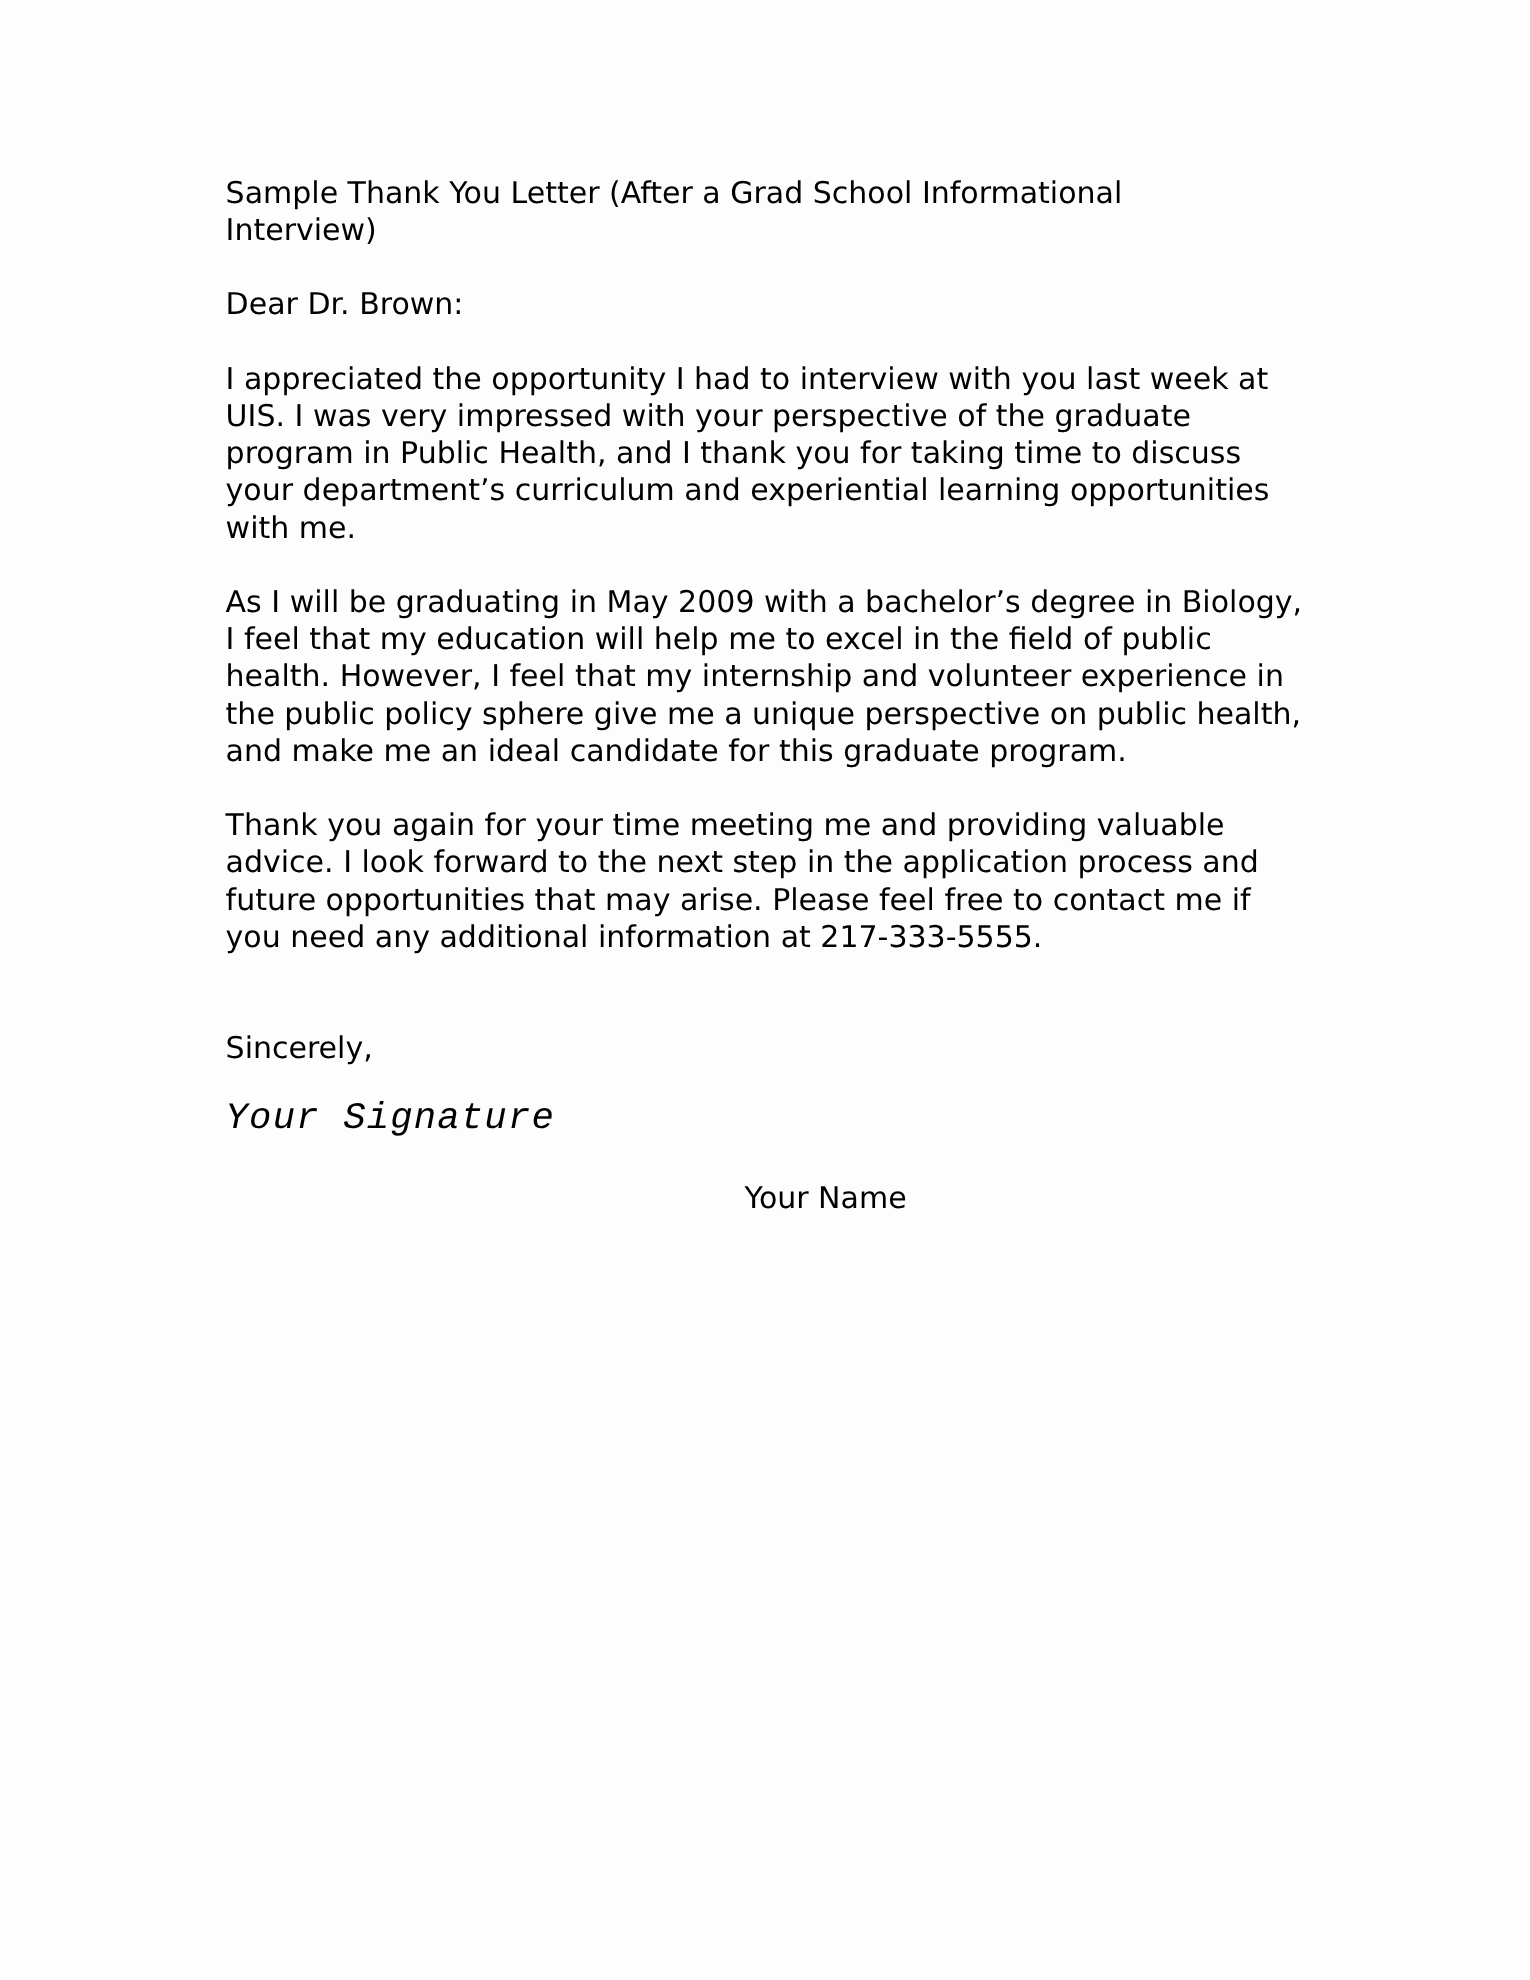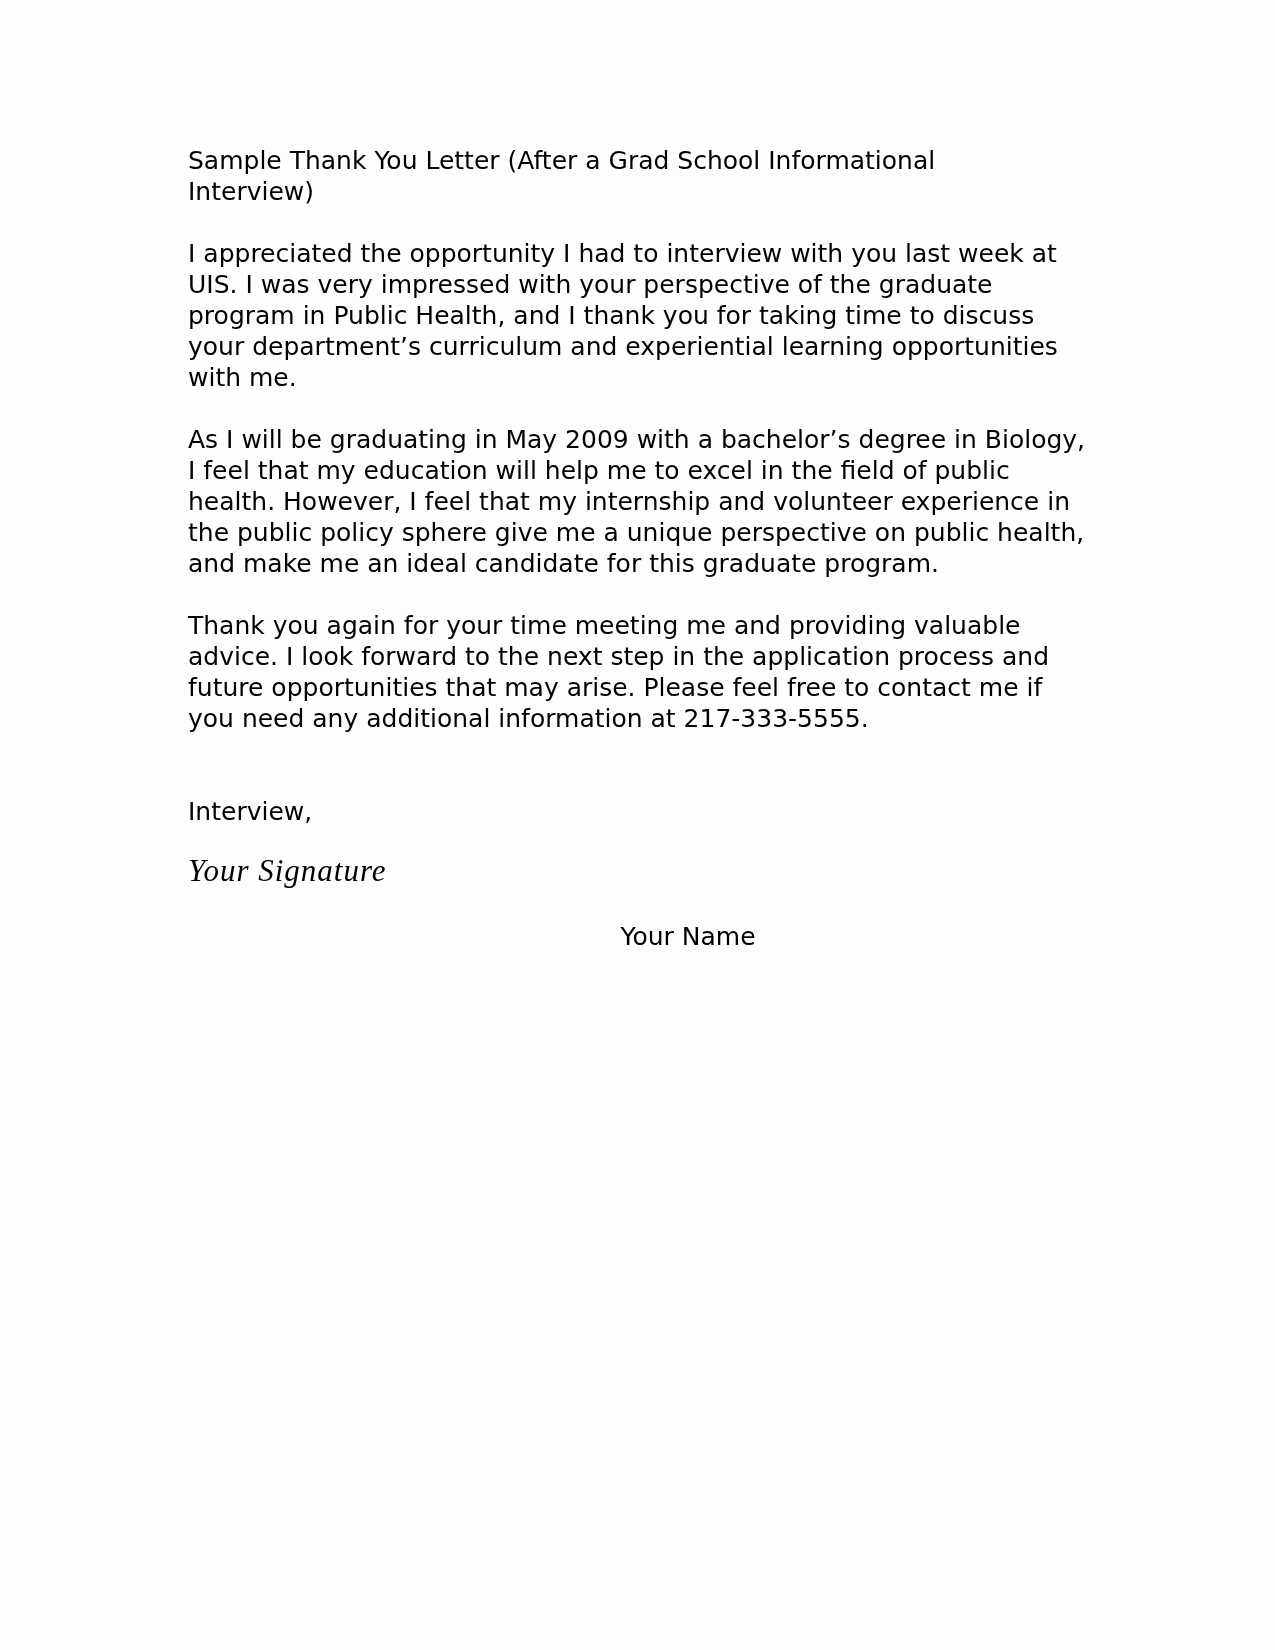--- a/index.html
+++ b/index.html
@@ -35,54 +35,55 @@
     margin-bottom: 31px;
   }
   .para {
     margin-bottom: 31px;
   }
   .closing {
     margin-top: 62px;
   }
   .signature {
     margin-top: 24px;
-    font-family: Liberation Serif, serif;
+    font-family: Liberation Mono, monospace;
     font-style: italic;
     font-size: 31px;
     line-height: 40px;
     letter-spacing: 1px;
   }
   .name {
     margin-top: 30px;
     text-align: center;
   }
 </style>
 </head>
 <body>
 
 <div class="page">
   <div class="letter-block title">Sample Thank You Letter (After a Grad School Informational
 Interview)</div>
 
+  <div class="letter-block salutation">Dear Dr. Brown:</div>
 
   <div class="letter-block para">I appreciated the opportunity I had to interview with you last week at
 UIS. I was very impressed with your perspective of the graduate
 program in Public Health, and I thank you for taking time to discuss
 your department’s curriculum and experiential learning opportunities
 with me.</div>
 
   <div class="letter-block para">As I will be graduating in May 2009 with a bachelor’s degree in Biology,
 I feel that my education will help me to excel in the field of public
 health. However, I feel that my internship and volunteer experience in
 the public policy sphere give me a unique perspective on public health,
 and make me an ideal candidate for this graduate program.</div>
 
   <div class="letter-block para">Thank you again for your time meeting me and providing valuable
 advice. I look forward to the next step in the application process and
 future opportunities that may arise. Please feel free to contact me if
 you need any additional information at 217-333-5555.</div>
 
-  <div class="letter-block closing">Interview,</div>
+  <div class="letter-block closing">Sincerely,</div>
 
   <div class="letter-block signature">Your Signature</div>
 
   <div class="letter-block name">Your Name</div>
 </div>
 
 </body></html>

